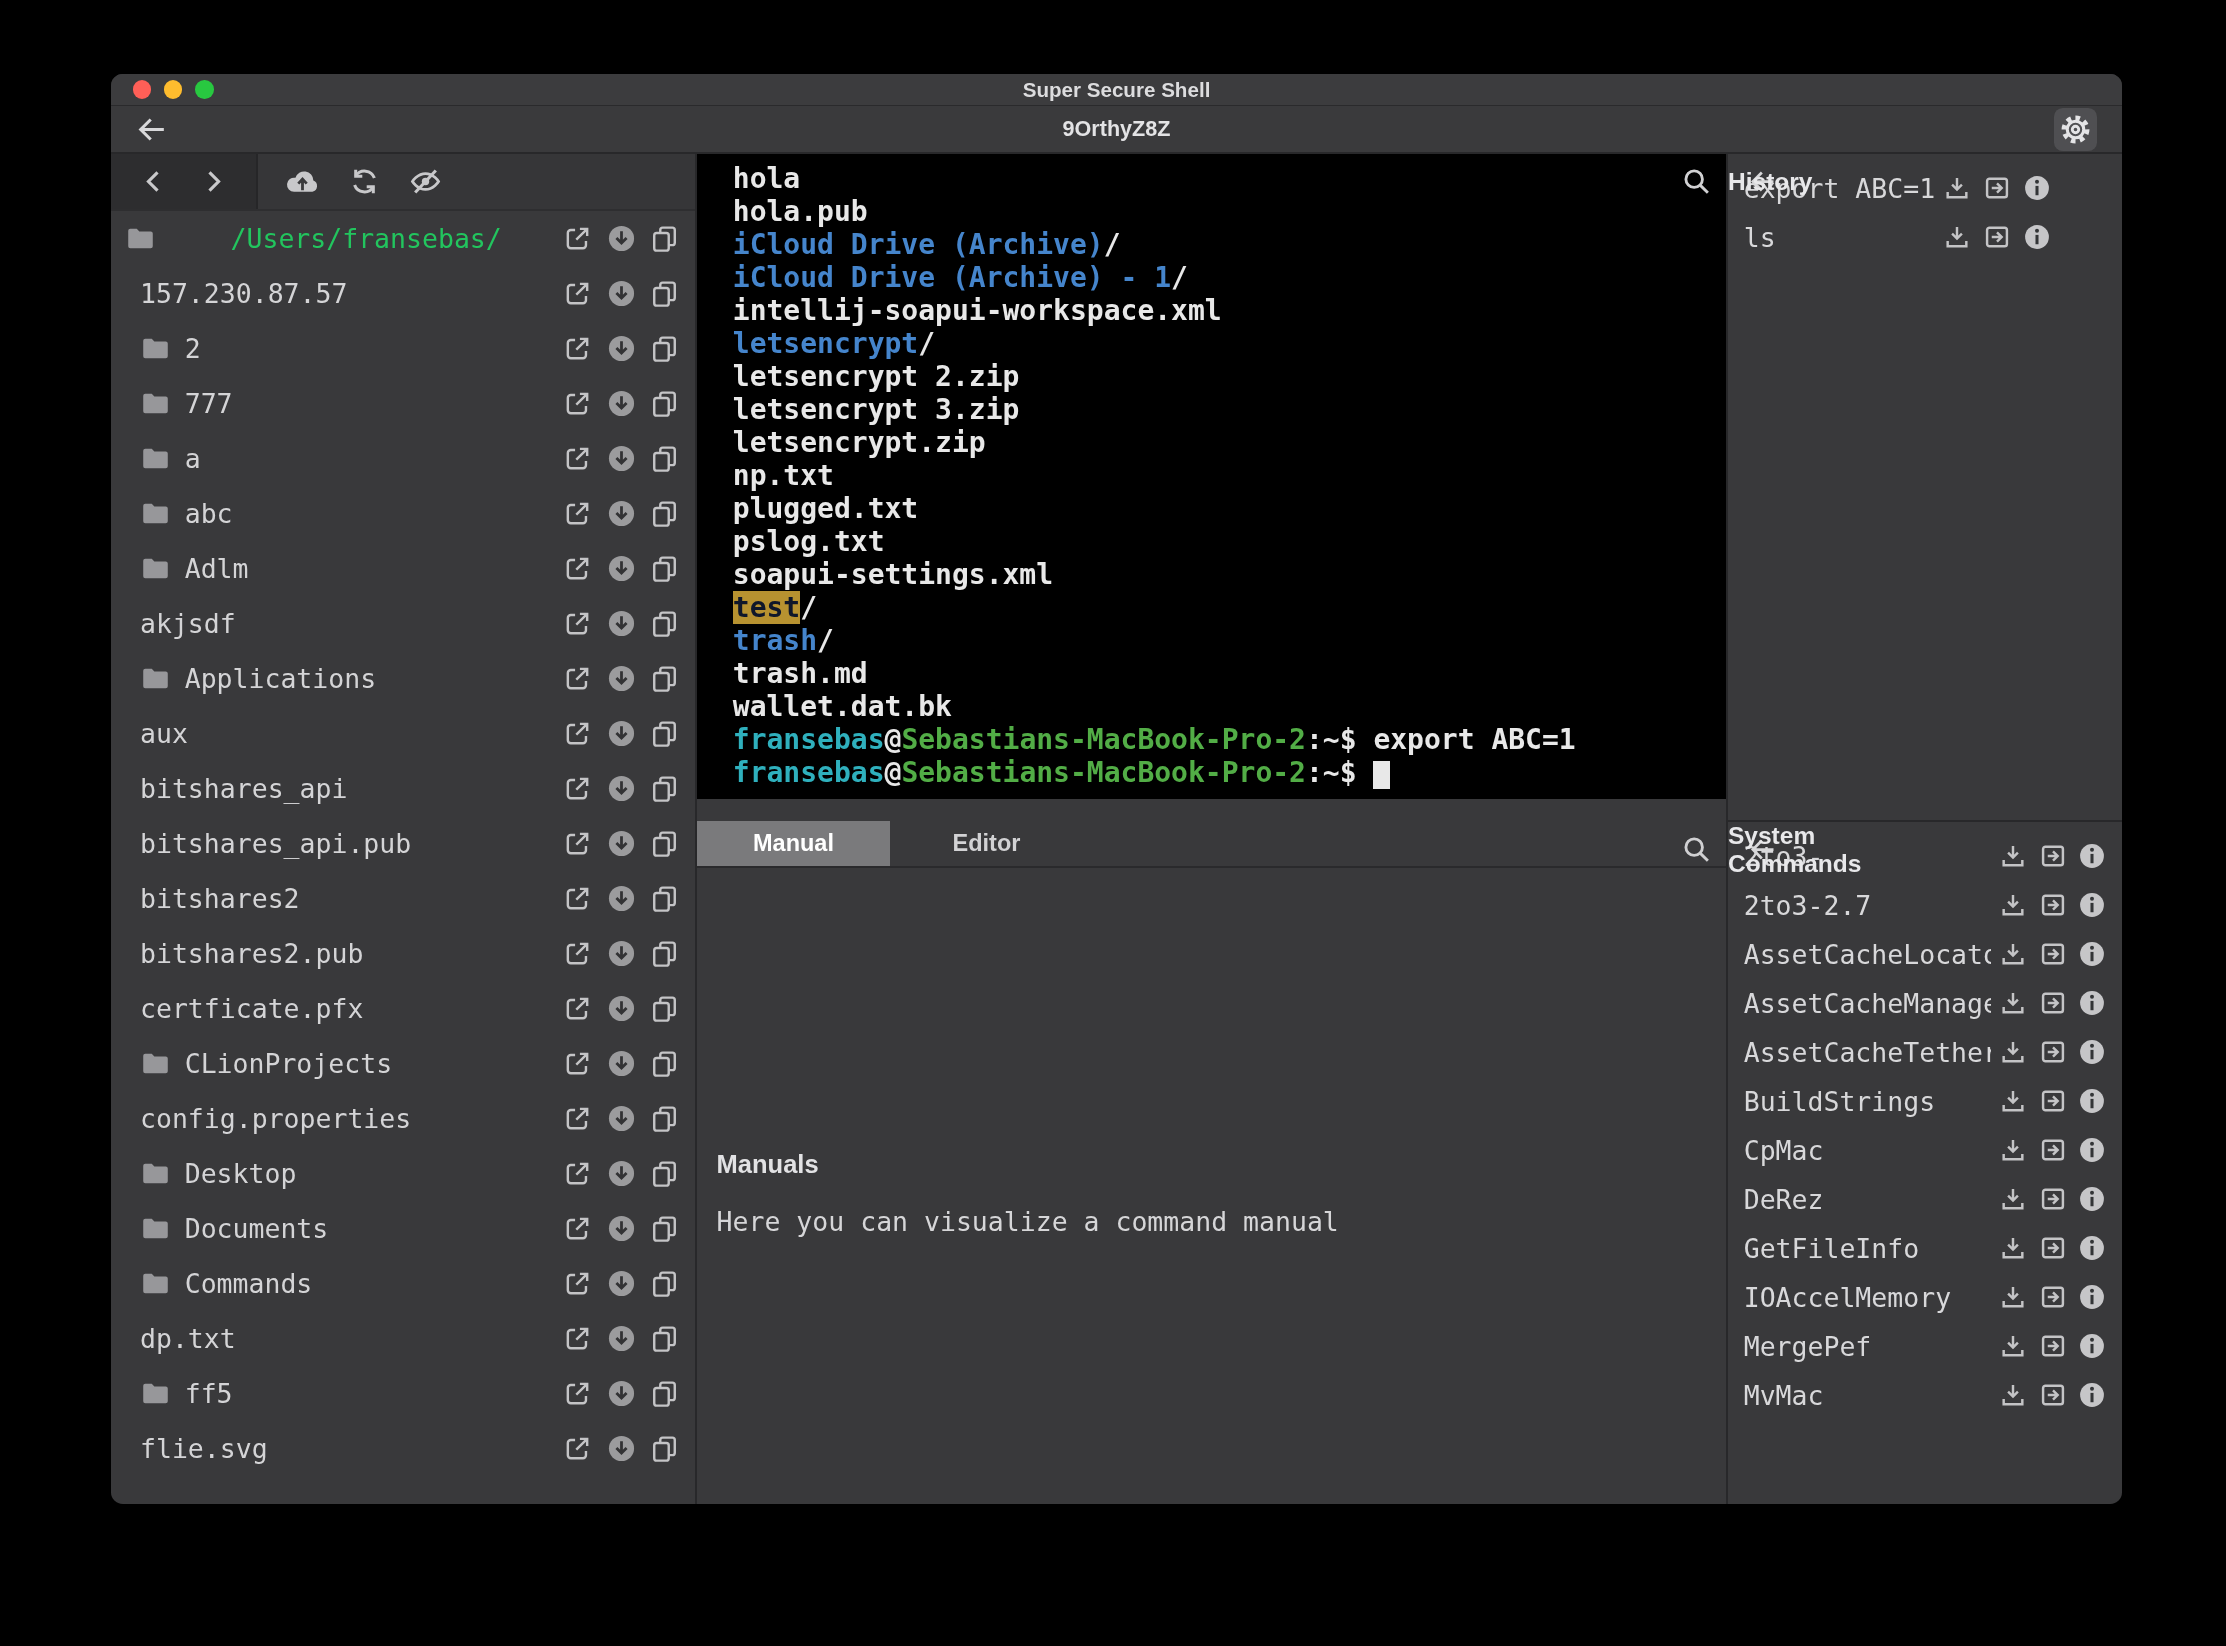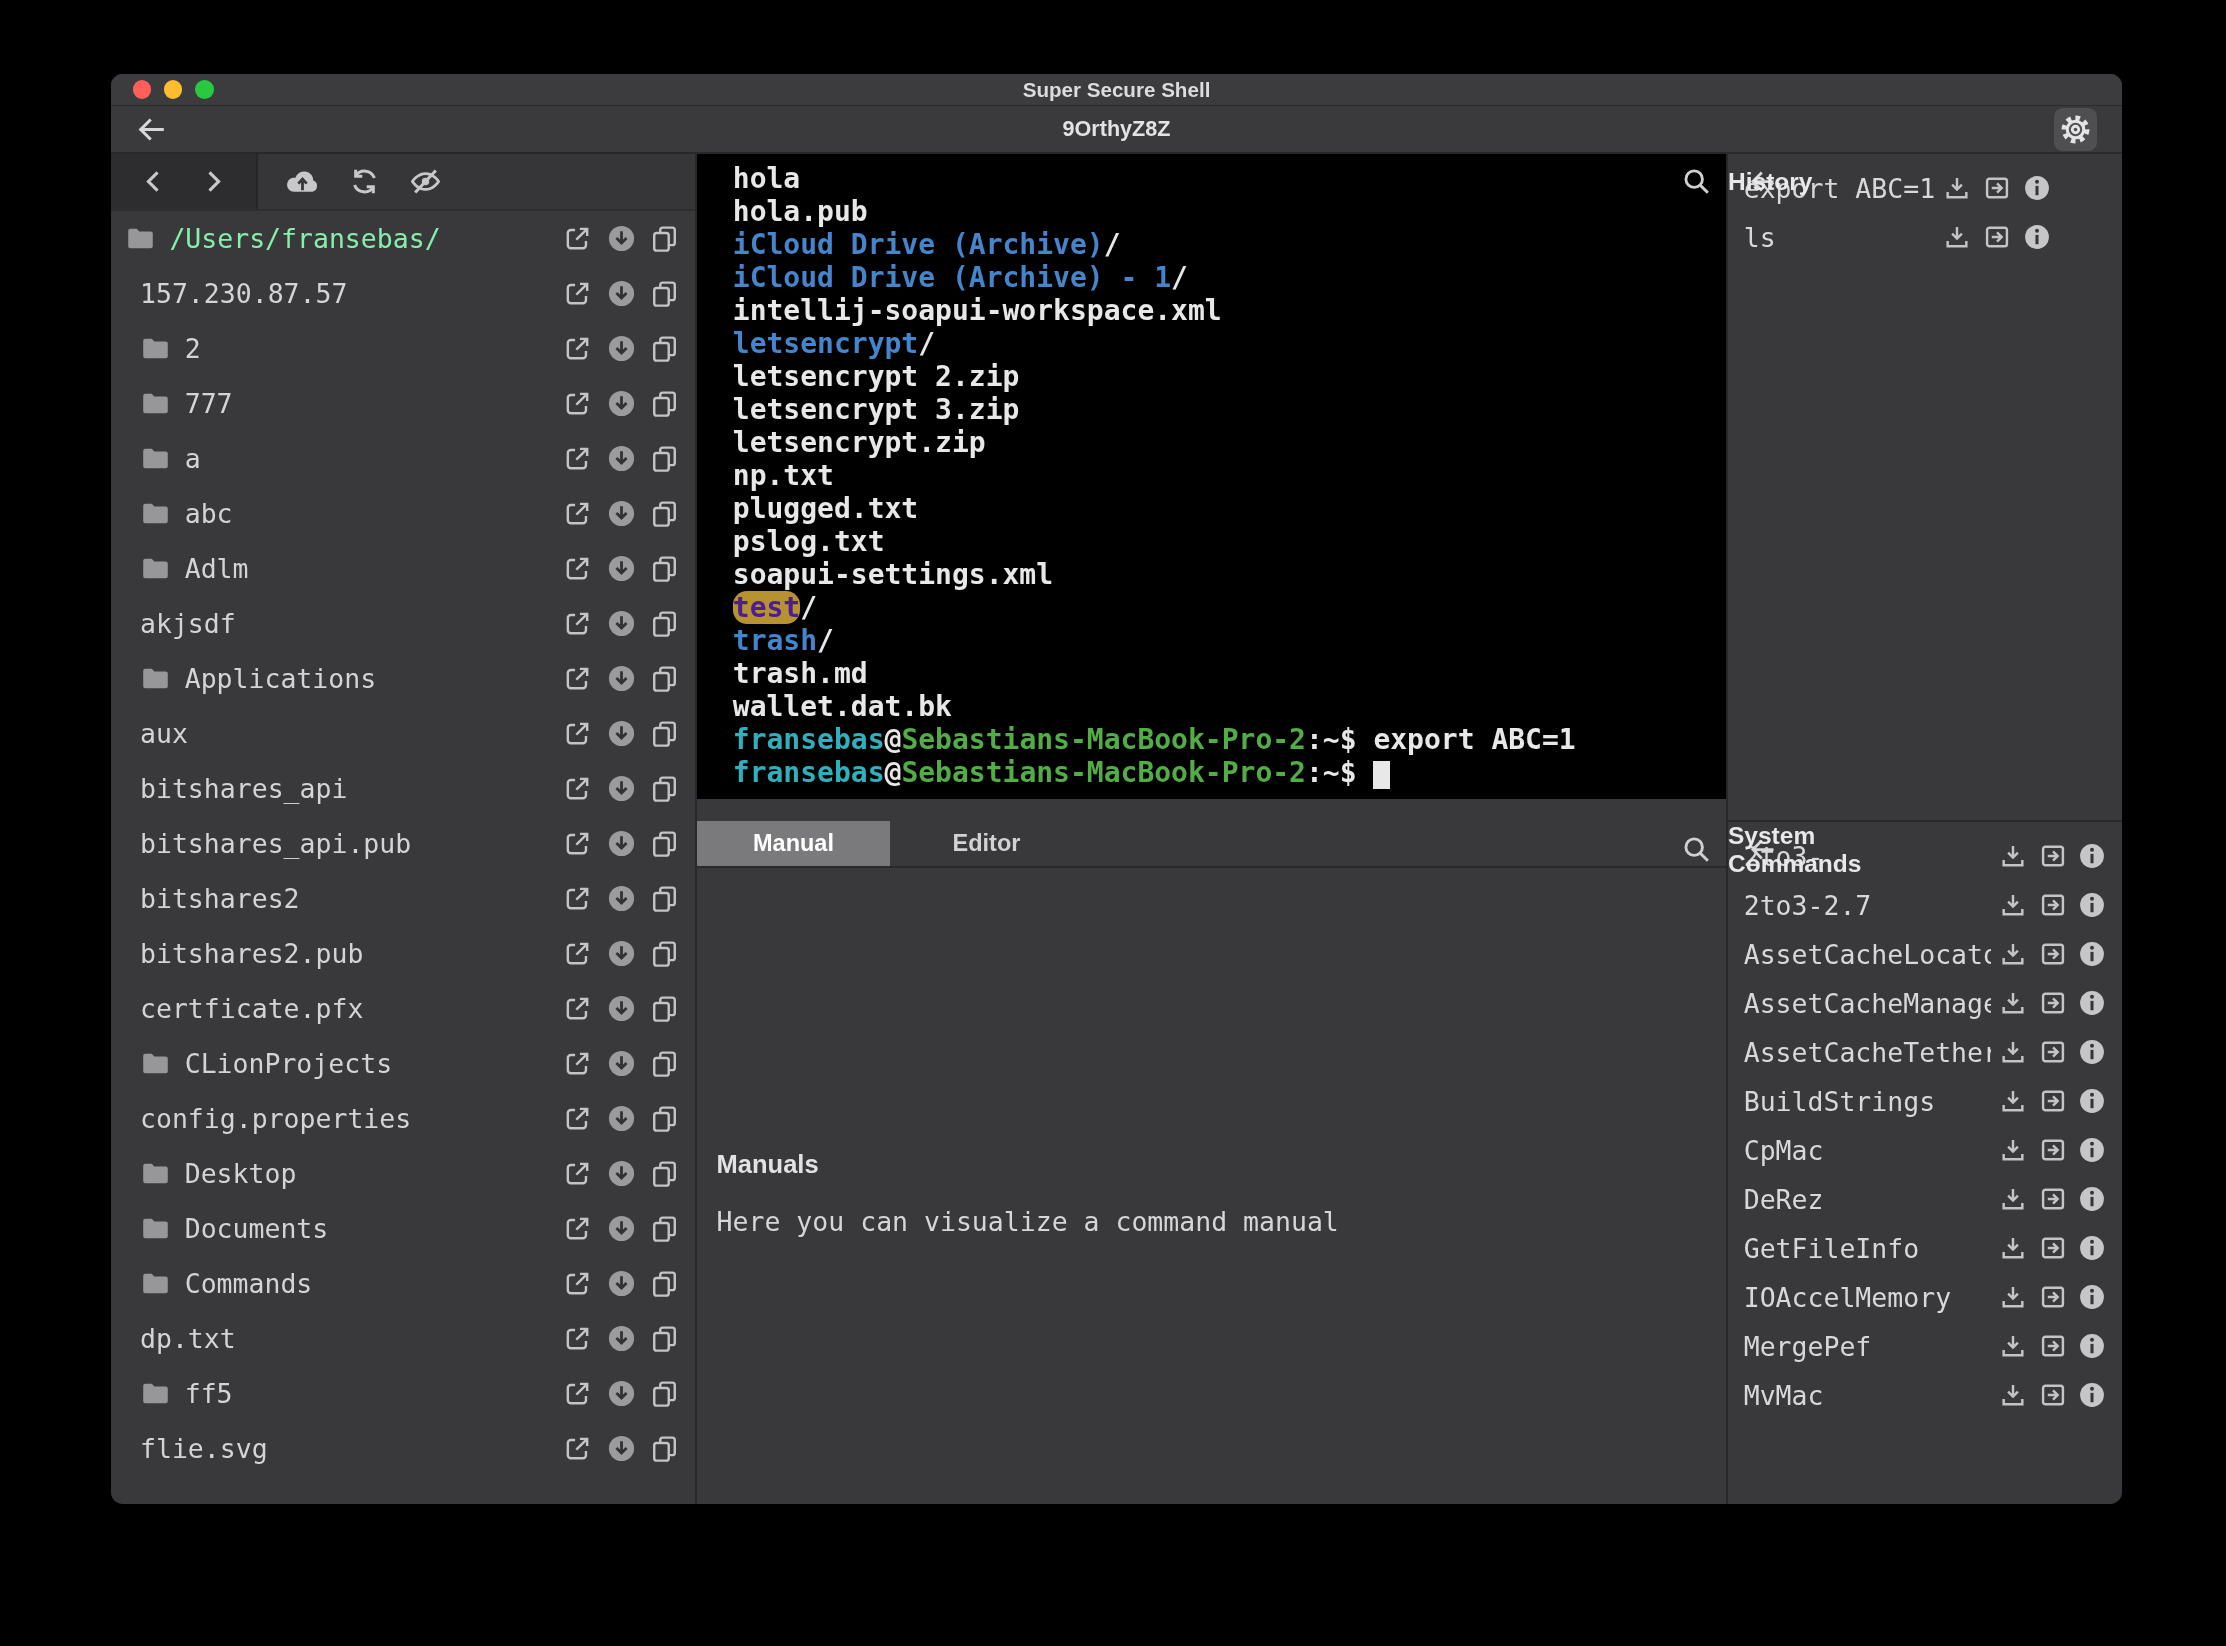--- a/index.html
+++ b/index.html
@@ -35,37 +35,37 @@
   .sidebar { width:586px; flex:none; border-right:2px solid #28282a;
              display:flex; flex-direction:column; min-height:0; }
   .toolbar { height:57px; flex:none; background:#363638; border-bottom:2px solid #2e2e30;
              display:flex; align-items:stretch; }
   .nav-seg { width:147px; flex:none; background:#2d2d2f; border-right:2px solid #262628;
              display:flex; align-items:center; justify-content:space-around; padding:0 13.7px; }
   .tool-icons { display:flex; align-items:center; gap:27.4px; padding-left:25.5px; }
   .file-list { flex:1; overflow:hidden; }
   .file-row { height:55px; display:flex; align-items:center; padding:0 15.7px 0 29px;
               font-family:"DejaVu Sans Mono", monospace; font-size:26.5px; color:#d4d4d6; }
-  .file-row.root { padding-left:13.7px; color:#86efac; }
+  .file-row.root { padding-left:13.7px; color:#22c55e;text-align:center; }
   .ficon { width:31px; height:31px; margin-right:13.7px; flex:none; }
   .file-label { flex:1; overflow:hidden; white-space:nowrap; }
   .row-actions { display:flex; gap:14.7px; flex:none; align-items:center; }
   .icon-btn { width:29px; height:29px; }
 
   
   .center { flex:1; min-width:0; display:flex; flex-direction:column; }
   .terminal { height:645px; flex:none; background:#000; padding:7.8px 0 0 7.8px; overflow:hidden;
               font-family:"DejaVu Sans Mono", monospace; font-weight:700; font-size:28px;
               line-height:33px; color:#e8e8e8; }
   .tline { height:33px; white-space:pre;margin-left:28px; }
   .seg-p { color:#e8e8e8; }
   .seg-d { color:#4585cc; }
   .seg-u { color:#2fb0bd; }
   .seg-g { color:#52ad46; }
-  .seg-h { background:#b79230; color:#4c1d95;border-radius:14px; }
+  .seg-h { background:#b79230; color:#0f172a; }
   .seg-cur { display:inline-block; width:16.7px; height:28px; background:#e8e8e8;
              vertical-align:text-bottom; }
   .tabbar { margin-top:21.6px; height:47px; flex:none; background:#39393b;
             border-bottom:2px solid #2a2a2c; display:flex; }
   .tab { width:193px; display:flex; align-items:center; justify-content:center;
          font-size:23.5px; font-weight:700; color:#d2d2d4; }
   .tab.active { background:#7a7a7c; color:#ffffff; }
   .manual { flex:1; padding:282px 23.5px 0 19.6px; overflow:hidden; }
   .manual-title { font-size:25.5px; font-weight:700; color:#e2e2e4; margin-bottom:27.4px; }
   .manual-body { font-family:"DejaVu Sans Mono", monospace; font-size:26.5px; color:#d6d6d8; }

